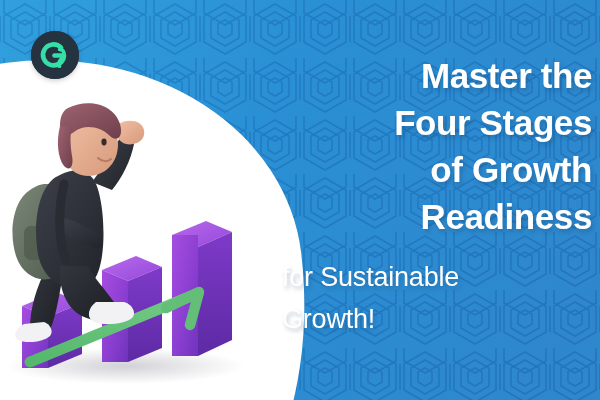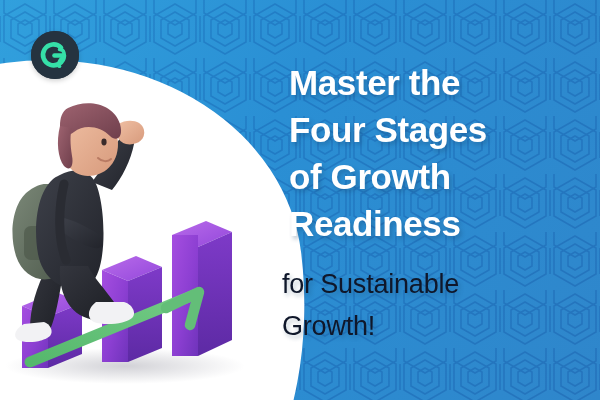--- a/index.html
+++ b/index.html
@@ -80,35 +80,36 @@
 
   
   .copy {
     position: absolute;
     left: 282px;
     top: 52px;
     width: 310px;
     z-index: 7;
   }
   .headline {
-    margin: 7px;
+    margin: 0;
     font-size: 35px;
     font-weight: bold;
     line-height: 47px;
     color: #ffffff;
     letter-spacing: -0.4px;
     text-shadow: 2px 3px 4px rgba(20,60,95,0.30);
     white-space: pre-line;
+    text-align: right;
   }
   .subhead {
     margin: 16px 0 0 0;
     font-size: 27px;
     font-weight: normal;
     line-height: 42px;
-    color: #0f172a;
+    color: #ffffff;
     letter-spacing: -0.2px;
     text-shadow: 2px 3px 4px rgba(20,60,95,0.28);
     white-space: pre-line;
   }
 </style>
 </head>
 <body>
 
 <div id="banner">
 

